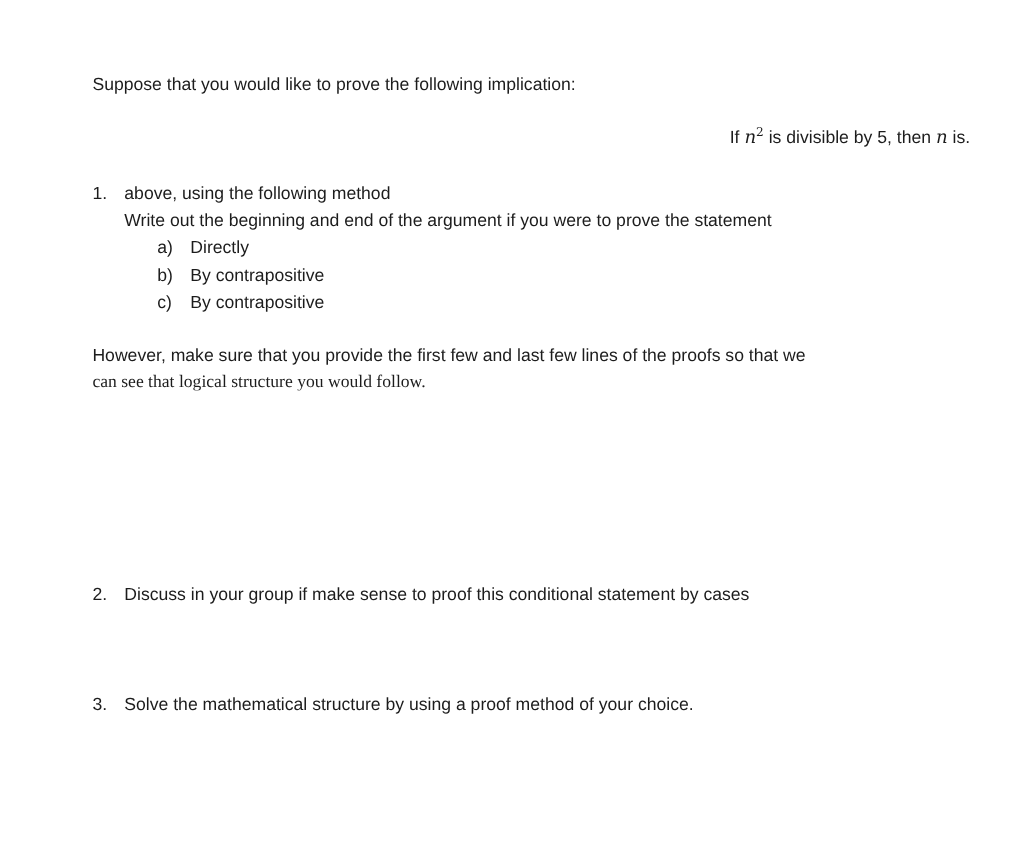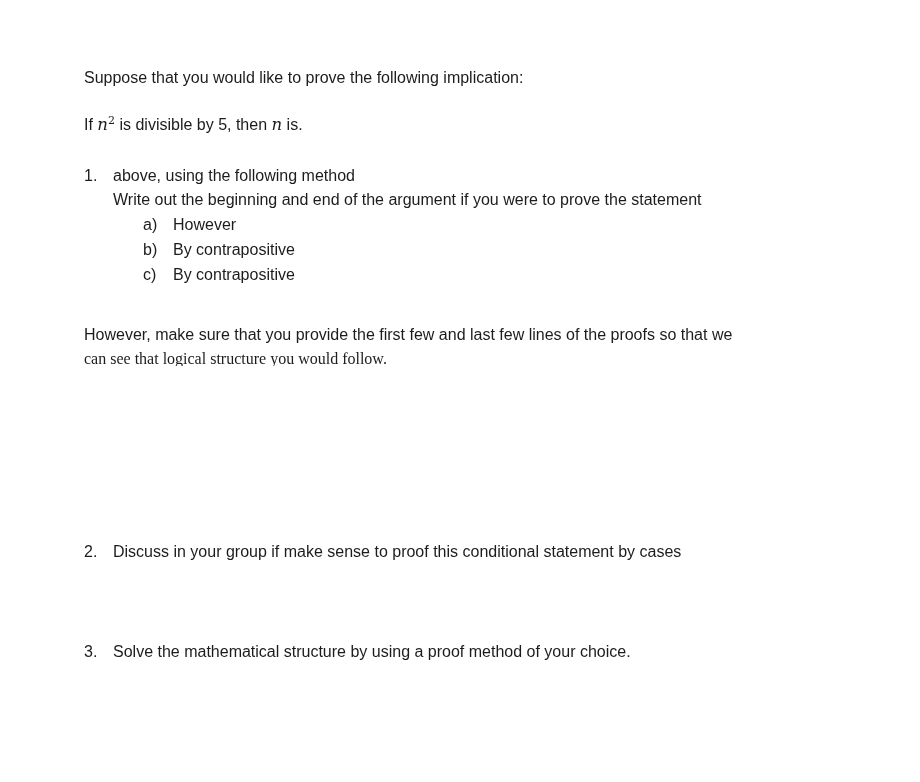--- a/index.html
+++ b/index.html
@@ -18,21 +18,21 @@
     font-family: "Liberation Sans", sans-serif;
     font-size: 16px;
     line-height: 24px;
     color: #1c1c1c;
   }
   .intro {
     margin: 0 0 22px 0;
   }
   .implication {
     margin: 0 0 26px 0;
-    text-align: left;
+    text-align: right;
     line-height: 26px;
   }
   .mvar {
     font-family: "DejaVu Serif", serif;
     font-style: italic;
     font-size: 16.5px;
   }
   .mexp {
     font-family: "DejaVu Serif", serif;
     font-size: 11px;
@@ -55,21 +55,21 @@
   }
   .subitem {
     display: flex;
     line-height: 25px;
   }
   .sublabel {
     width: 30px;
     flex-shrink: 0;
   }
   .note {
-    margin-top: 36px;
+    margin-top: 24px;
   }
   .clip {
     height: 19px;
     overflow: hidden;
     font-family: Liberation Serif, serif;
   }
   .item-2 {
     margin-top: 174px;
   }
   .item-3 {
@@ -86,21 +86,21 @@
   <p class="implication"><span>If </span><span class="mvar">n</span><sup class="mexp">2</sup><span> is divisible by 5, then </span><span class="mvar">n</span><span> is.</span></p>
 
   <div class="list-item item-1">
     <div class="num">1.</div>
     <div class="item-body">
       <div>above, using the following method</div>
       <div>Write out the beginning and end of the argument if you were to prove the statement</div>
       <div class="sublist">
         <div class="subitem">
           <div class="sublabel">a)</div>
-          <div class="subtext">However</div>
+          <div class="subtext">Directly</div>
         </div>
         <div class="subitem">
           <div class="sublabel">b)</div>
           <div class="subtext">By contrapositive</div>
         </div>
         <div class="subitem">
           <div class="sublabel">c)</div>
           <div class="subtext">By contrapositive</div>
         </div>
       </div>

